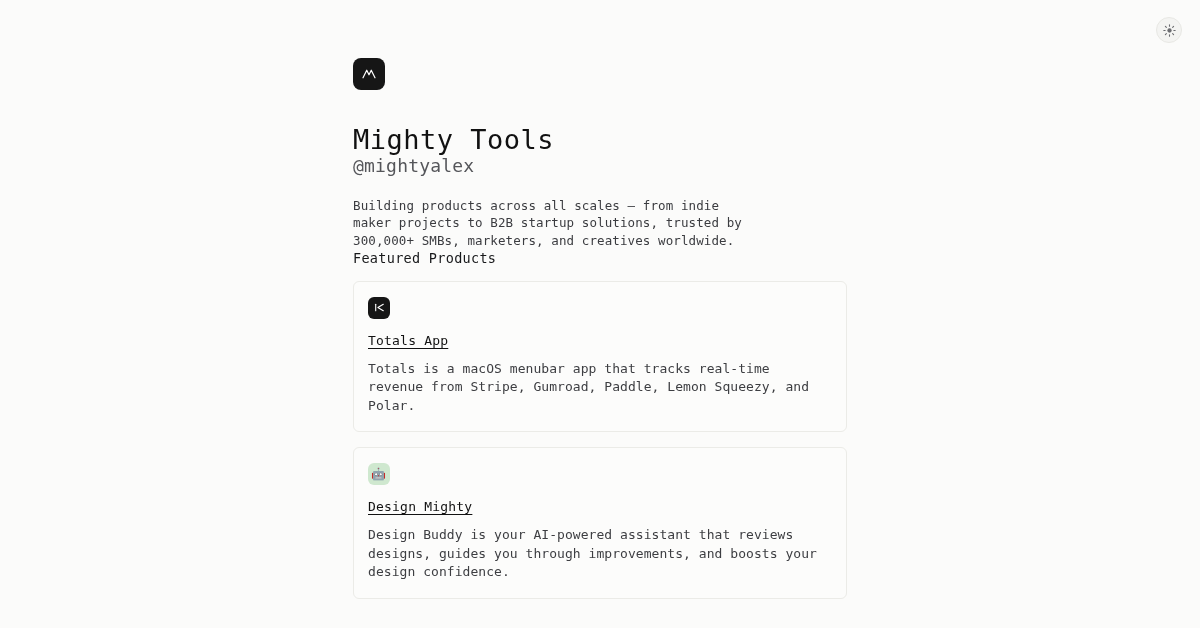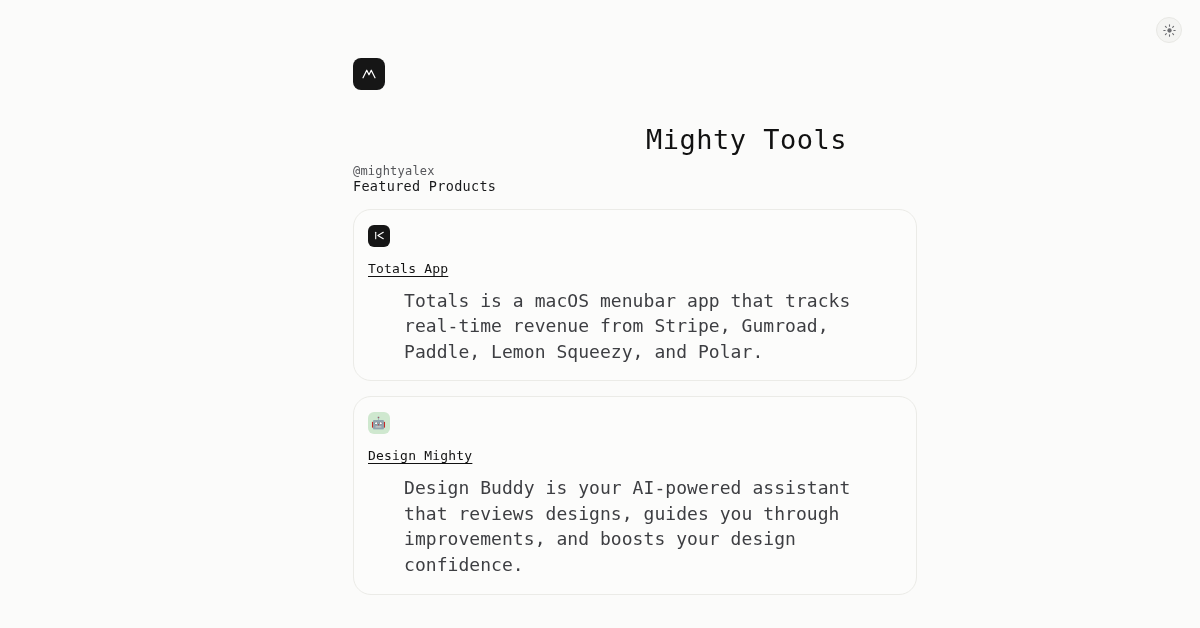--- a/index.html
+++ b/index.html
@@ -52,48 +52,46 @@
   }
   .avatar svg { display: block; }
   h1.title {
     font-family: "DejaVu Sans Mono", "Liberation Mono", monospace;
     font-size: 27px;
     font-weight: 500;
     letter-spacing: 0.5px;
     margin: 35px 0 0 0;
     color: #111;
     line-height: 1.1;
-    text-align: right;
   }
   .handle {
-    margin-top: 9px;
-    font-size: 12px;
+    font-size: 18px;
     color: #55565a;
     letter-spacing: 0.2px;
   }
   .bio {
     margin-top: 21px;
     font-size: 12.5px;
     line-height: 1.42;
     color: #3b3c40;
     letter-spacing: 0.1px;
     width: 392px;
   }
   .section-title {
     font-size: 13.5px;
     color: #17181a;
     letter-spacing: 0.3px;
   }
   .card {
     margin-top: 15px;
     border: 1px solid #ebebe7;
-    border-radius: 18px;
+    border-radius: 6px;
     background: #fcfcfb;
     padding: 15px 14px 16px 14px;
-    width: 564px;
+    width: 494px;
   }
   .card-icon {
     width: 22px;
     height: 22px;
     border-radius: 6px;
     background: #161616;
     display: flex;
     align-items: center;
     justify-content: center;
     font-size: 12px;
@@ -110,25 +108,24 @@
     color: #121212;
     text-decoration: underline;
     text-underline-offset: 3px;
     text-decoration-thickness: 1px;
     display: inline-block;
     cursor: pointer;
     letter-spacing: 0.2px;
   }
   .card-desc {
     margin-top: 11px;
-    font-size: 18px;
+    font-size: 13px;
     line-height: 1.42;
     color: #3d3e42;
     letter-spacing: 0.05px;
-    margin-left: 36px;
   }
 </style>
 </head>
 <body>
 
 <div class="page">
 
   <div class="theme-toggle">
     <span>
       <svg width="13" height="13" viewBox="0 0 24 24" fill="none" stroke="#6b6c70" stroke-width="2" stroke-linecap="round">
@@ -150,20 +147,21 @@
     <div class="avatar">
       <span>
         <svg width="18" height="18" viewBox="0 0 24 24" fill="none" stroke="#ffffff" stroke-width="1.6" stroke-linejoin="round" stroke-linecap="round">
           <path d="M4 17 L9 7 L12 13 L15 7 L20 17"></path>
         </svg>
       </span>
     </div>
 
     <h1 class="title">Mighty Tools</h1>
     <div class="handle">@mightyalex</div>
+    <div class="bio">Building products across all scales — from indie maker projects to B2B startup solutions, trusted by 300,000+ SMBs, marketers, and creatives worldwide.</div>
 
     <div class="section-title">Featured Products</div>
 
     <div class="card">
       <div class="card-icon">
         <svg width="13" height="13" viewBox="0 0 24 24" fill="none" stroke="#ffffff" stroke-width="2" stroke-linecap="round" stroke-linejoin="round">
           <path d="M19 6 L9 12 L19 18"></path>
           <line x1="5" y1="6" x2="5" y2="18"></line>
         </svg>
       </div>

